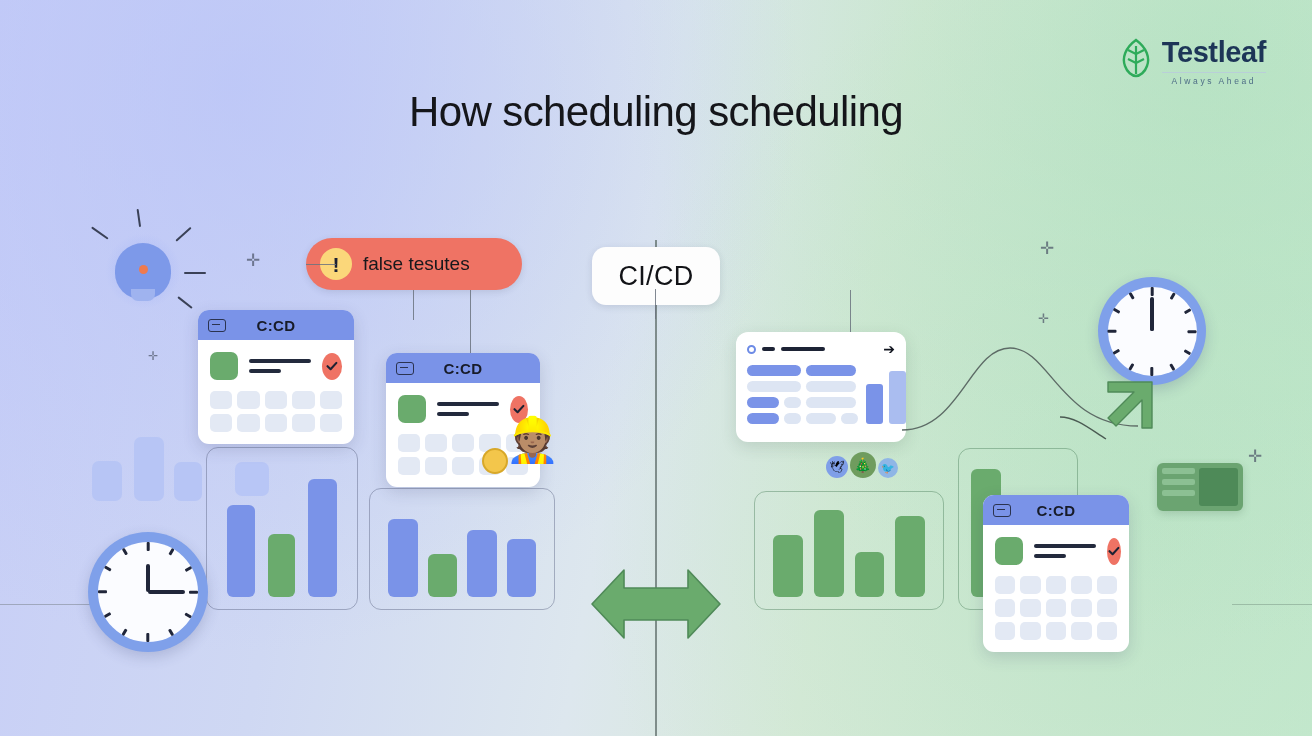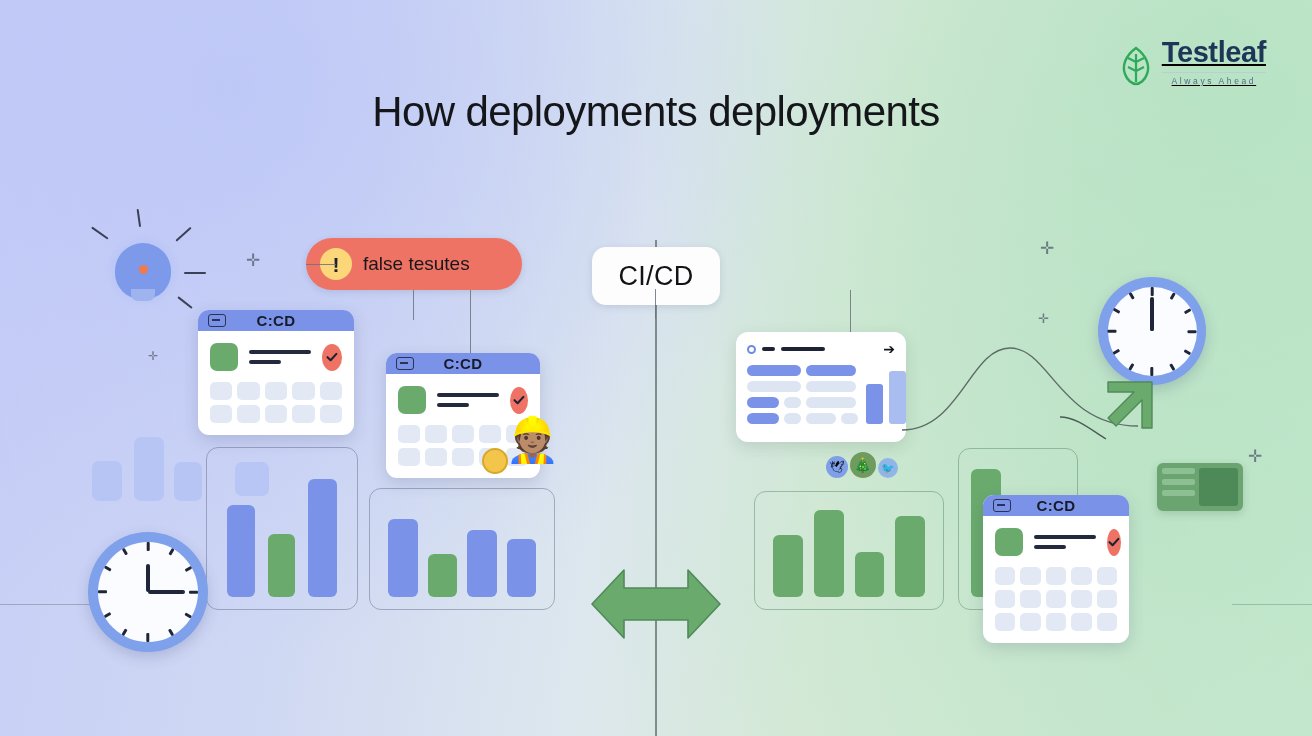--- a/index.html
+++ b/index.html
@@ -18,21 +18,21 @@
     overflow: hidden;
   }
 
   
   .divider { position:absolute; left:655px; top:240px; width:1.6px; height:496px;
              background:#6f7d7a; opacity:.85; }
   .hrule { position:absolute; left:0; top:604px; width:120px; height:1.4px; background:#8d96a5; opacity:.7;}
   .hrule2{ position:absolute; right:0;  top:604px; width:80px;  height:1.4px; background:#7d9a88; opacity:.55;}
 
   
-  .logo { position:absolute; right:46px; top:38px; display:flex; align-items:flex-end; gap:9px;text-decoration:underline; }
+  .logo { position:absolute; right:46px; top:38px; display:flex; align-items:flex-start; gap:9px; }
   .logo .leaf { width:34px; height:40px; flex:none; }
   .logo .txt { display:flex; flex-direction:column; line-height:1; }
   .logo .name { font-size:29px; font-weight:bold; color:#1d3557; letter-spacing:-.4px; }
   .logo .tag { font-size:8.5px; color:#4e6d86; letter-spacing:2.6px; margin-top:5px;
                border-top:1px solid #b9cfd8; padding-top:4px; text-align:center; }
 
   
   .title { position:absolute; left:0; right:0; top:88px; text-align:center;
            font-size:42px; line-height:1.13; color:#15161a; font-weight:normal; letter-spacing:-.6px; }
 
@@ -51,21 +51,21 @@
   .pill-stable { left:798px; top:238px; width:206px; height:52px; background:#fdfdfd;
                  justify-content:center; }
   .pill-stable .lbl { font-size:19px; color:#1b1d21; }
 
   
   .lead { position:absolute; background:#6b737f; width:1.4px; opacity:.85; }
 
   
   .card { position:absolute; background:#fff; border-radius:11px;
           box-shadow:0 5px 16px rgba(45,55,95,.17); overflow:hidden; }
-  .card .bar { height:21px; background:#7a93e8; display:flex; align-items:center;
+  .card .bar { height:30px; background:#7a93e8; display:flex; align-items:center;
                position:relative; }
   .card .bar .chip { position:absolute; left:10px; width:18px; height:13px;
                      border:1.6px solid #2b3350; border-radius:3px; }
   .card .bar .chip::after{ content:""; position:absolute; left:2.5px; top:4px;
                      width:8px; height:1.6px; background:#2b3350;}
   .card .bar .ttl { width:100%; text-align:center; font-size:15px; font-weight:bold;
                     color:#171b28; letter-spacing:.4px; }
   .card .body { padding:11px 12px 12px; }
   .card .row1 { display:flex; align-items:center; gap:11px; position:relative; height:30px; }
   .card .gsq { width:28px; height:28px; border-radius:7px; background:#6aab6d; flex:none; }
@@ -182,21 +182,21 @@
       <path d="M17 8 V36" stroke="#2eab5a" stroke-width="2.2" fill="none"></path>
       <path d="M17 16 L9 12 M17 16 L25 12 M17 25 L9 21 M17 25 L25 21" stroke="#2eab5a" stroke-width="2.2" fill="none"></path>
     </svg>
     <div class="txt">
       <div class="name">Testleaf</div>
       <div class="tag">Always Ahead</div>
     </div>
   </div>
 
   <div class="title">
-    <div>How deployments deployments</div>
+    <div>How scheduling scheduling</div>
   </div>
 
   <div class="pill pill-false">
     <div class="warn">!</div>
     <div class="lbl">false tesutes</div>
   </div>
   <div class="lead" style="left:413px; top:290px; height:30px;"></div>
   <div class="lead" style="left:306px; top:264px; width:30px; height:1.4px;"></div>
   <div class="lead" style="left:470px; top:290px; height:65px;"></div>
 

